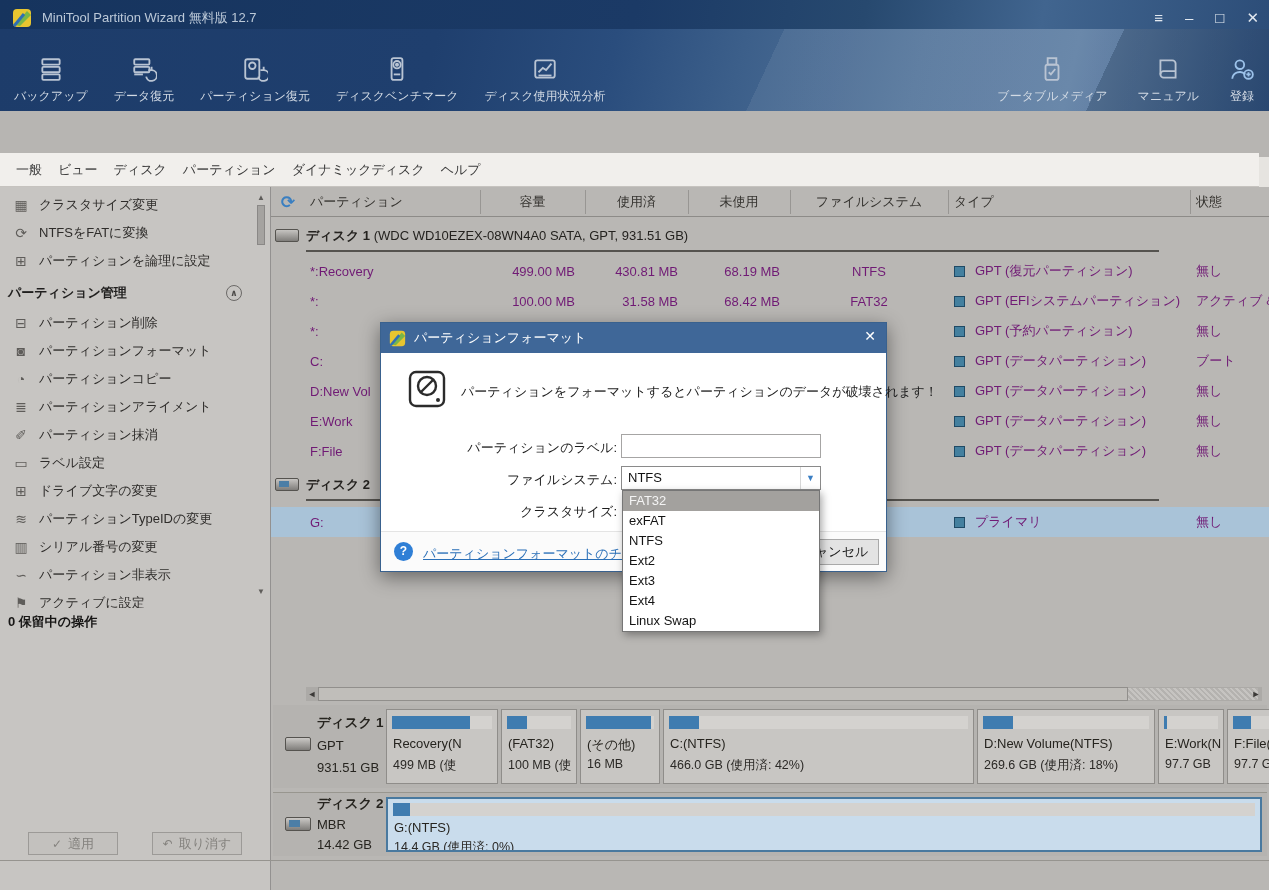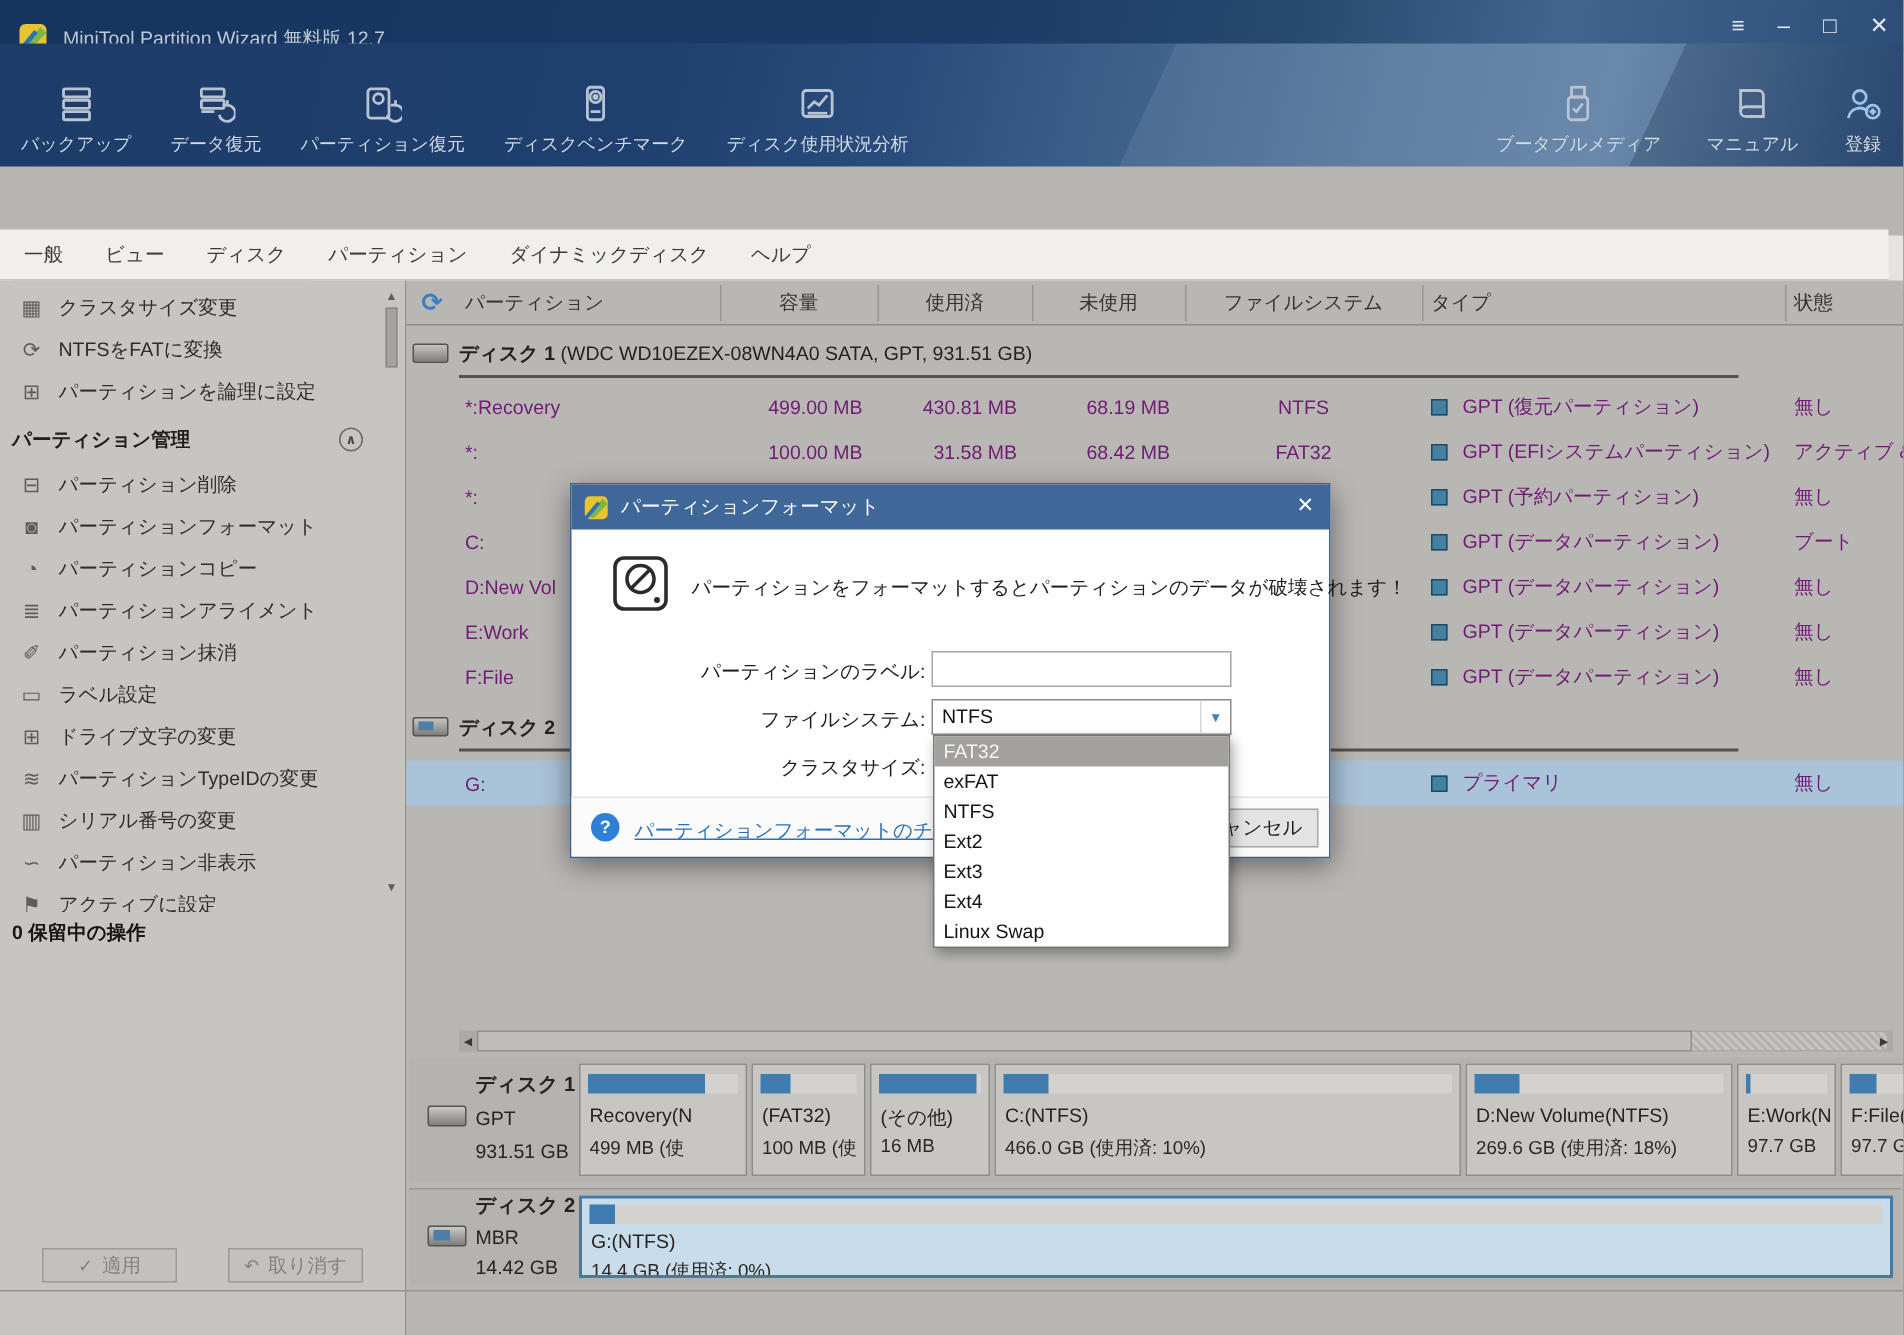--- a/index.html
+++ b/index.html
@@ -2,21 +2,21 @@
 <html><head>
 <meta charset="utf-8">
 <style>
   html,body{margin:0;padding:0;background:#8d8b88;font-family:"Liberation Sans","DejaVu Sans",sans-serif;}
   #app{position:relative;width:1269px;height:890px;overflow:hidden;background:#b7b5b2;-webkit-font-smoothing:antialiased;}
   #app *{box-sizing:border-box;}
 
   
   .titlebar{position:absolute;left:0;top:0;width:1269px;height:35px;
     background:linear-gradient(100deg,#16345e 0%,#1b3a66 50%,#27496f 68%,#41658f 82%,#2c4d78 100%);
-    display:flex;align-items:flex-end;color:#c9d3df;}
+    display:flex;align-items:center;color:#c9d3df;}
   .tb-logo{width:20px;height:20px;margin-left:12px;}
   .tb-title{margin-left:10px;font-size:13px;color:#bcc9d8;}
   .win-controls{position:absolute;right:10px;top:0;height:35px;display:flex;align-items:center;gap:22px;color:#e3e9f0;font-size:15px;}
   .win-controls span{cursor:default;line-height:1;}
 
   
   .toolbar{position:absolute;left:0;top:29px;width:1269px;height:82px;
     background:linear-gradient(103deg,#1d3c6a 0%,#1f3f6e 34%,#2a4d7d 48%,#3c5f8a 58%,#54759b 72%,#5f7fa4 84%,#3a5c88 96%,#2f5180 100%);}
   .toolbar:after{content:"";position:absolute;inset:0;background:linear-gradient(115deg,rgba(255,255,255,0) 60%,rgba(255,255,255,.07) 60%,rgba(255,255,255,.07) 86%,rgba(0,0,0,.12) 86%);pointer-events:none;}
   .tool-left{position:absolute;left:6px;top:6px;display:flex;gap:10px;z-index:2;}
@@ -25,21 +25,21 @@
   .tool-item svg{width:26px;height:26px;stroke:#b9c4d3;fill:none;stroke-width:1.7;margin-bottom:6px;}
   .tool-item.bright svg{stroke:#9cc2ea;}
   .tool-label{font-size:12px;color:#d2dae4;white-space:nowrap;}
 
   
   .tabstrip{position:absolute;left:0;top:117px;width:1269px;height:36px;background:#e6e4e0;border-bottom:1px solid #c2bfbb;margin-top:40px;}
   .tab-active{position:absolute;left:8px;top:5px;width:198px;height:31px;background:#c9ba97;border:1px solid #a99c7c;border-bottom:none;
     display:flex;align-items:center;justify-content:center;font-size:13px;font-weight:bold;color:#38332a;cursor:default;}
 
   
-  .menubar{position:absolute;left:0;top:153px;width:1259px;height:34px;background:#f1efec;border-bottom:1px solid #c6c3bf;display:flex;align-items:center;gap:28px;padding-left:16px;}
+  .menubar{position:absolute;left:0;top:153px;width:1259px;height:34px;background:#f1efec;border-bottom:1px solid #c6c3bf;display:flex;align-items:center;gap:16px;padding-left:16px;}
   .menu-item{font-size:13px;color:#3a3a3a;cursor:pointer;white-space:nowrap;}
 
   
   .sidebar{position:absolute;left:0;top:187px;width:271px;height:703px;background:#c7c5c2;border-right:1px solid #939190;}
   .side-list{position:absolute;left:0;top:4px;width:256px;height:417px;overflow:hidden;}
   .side-item{position:absolute;left:0;width:256px;height:28px;display:flex;align-items:center;gap:9px;padding-left:12px;cursor:pointer;color:#2e2c2a;font-size:13px;white-space:nowrap;}
   .side-item .si{width:18px;text-align:center;color:#5f5d5a;font-size:14px;flex:0 0 18px;}
   .side-section{position:absolute;left:0;width:256px;height:28px;display:flex;align-items:center;padding-left:8px;font-size:13px;font-weight:bold;color:#1f1e1d;cursor:pointer;}
   .sec-chevron{position:absolute;right:14px;top:6px;width:16px;height:16px;border:1px solid #6b6967;border-radius:50%;font-size:9px;line-height:14px;text-align:center;color:#4c4a48;}
   .side-scroll{position:absolute;right:3px;top:6px;width:12px;height:404px;}
@@ -449,21 +449,21 @@
               <div class="pfill" style="width: 95%;"></div>
             </div>
           <div class="plabel">(その他)</div>
           <div class="psize">16 MB</div>
         </div>
         <div class="pblock" style="width:311px">
           <div class="pbar">
               <div class="pfill" style="width: 10%;"></div>
             </div>
           <div class="plabel">C:(NTFS)</div>
-          <div class="psize">466.0 GB (使用済: 10%)</div>
+          <div class="psize">466.0 GB (使用済: 42%)</div>
         </div>
         <div class="pblock" style="width:178px">
           <div class="pbar">
               <div class="pfill" style="width: 18%;"></div>
             </div>
           <div class="plabel">D:New Volume(NTFS)</div>
           <div class="psize">269.6 GB (使用済: 18%)</div>
         </div>
         <div class="pblock" style="width:66px">
           <div class="pbar">

